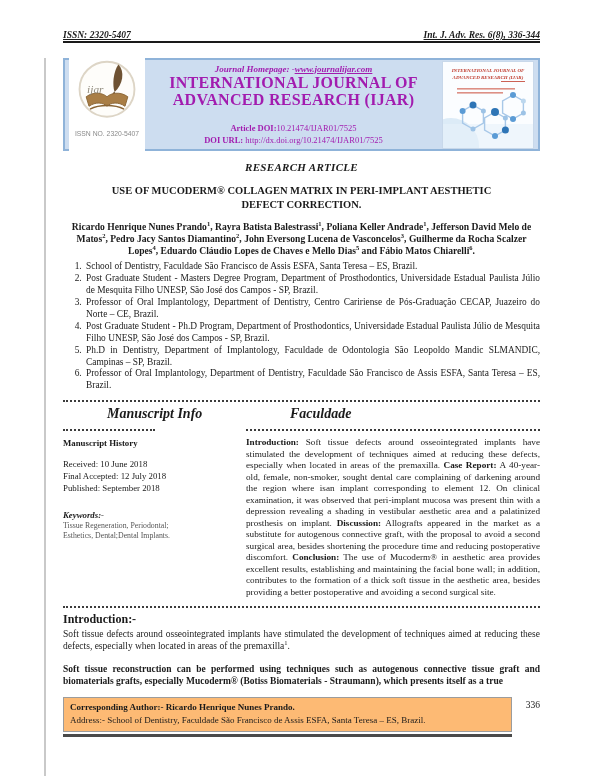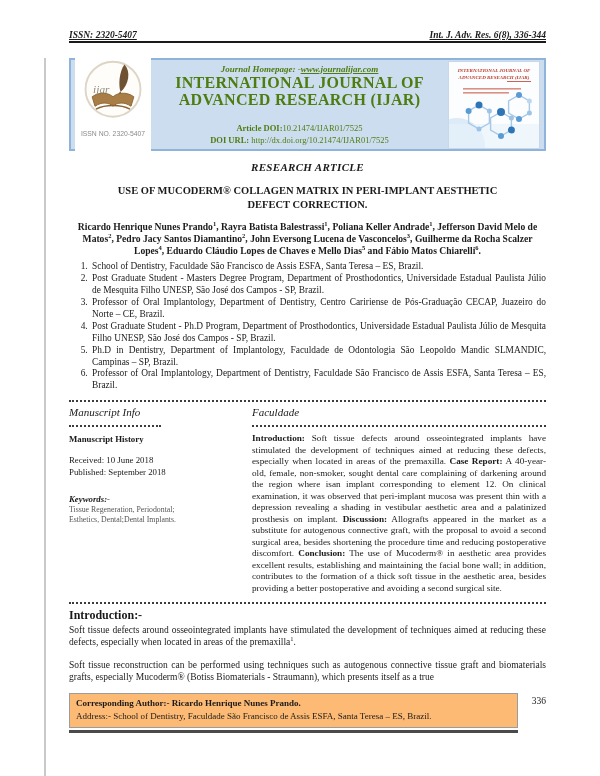--- a/index.html
+++ b/index.html
@@ -1,31 +1,31 @@
 <!DOCTYPE html>
 <html><head>
 <meta charset="utf-8">
 <style>
   html,body { margin:0; padding:0; background:#fff; }
   .page { width:600px; height:776px; position:relative; background:#fff;
           font-family:"Liberation Serif", serif; color:#1a1a1a; overflow:hidden; }
   .scan-edge { position:absolute; left:44px; top:58px; bottom:0; width:2px; background:#c9c9c9; }
-  .content { position:absolute; left:69px; top:0; width:477px; }
+  .content { position:absolute; left:63px; top:0; width:477px; }
 
   .top-row { margin-top:30px; display:flex; justify-content:space-between;
              border-bottom:2px solid #1a1a1a; padding-bottom:1px;
              font-size:9.5px; font-weight:bold; font-style:italic; }
   .top-row span { text-decoration:underline; }
 
   .banner { margin-top:15px; background:#cdddf0; border:2px solid #8fb3d9; height:93px;
             display:flex; align-items:center; box-sizing:border-box; padding:2px; }
   .logo-panel { background:#fff; width:76px; height:96px; margin-left:2px;
                 display:flex; flex-direction:column; align-items:center; }
   .logo-issn { font-size:6.8px; color:#8a8a8a; font-family:"Liberation Sans", sans-serif; margin-top:1px; }
-  .banner-center { flex:1; text-align:center; color:#4d7c0f; padding:0 4px; }
+  .banner-center { flex:1; text-align:center; color:#a21caf; padding:0 4px; }
   .homepage-line { font-size:9px; font-weight:bold; font-style:italic; }
   .homepage-line .url { text-decoration:underline; }
   .journal-name { font-size:16px; font-weight:bold; line-height:1.06; letter-spacing:0.3px; margin-top:1px; }
   .doi-line { font-size:8.5px; margin-top:2px; }
   .doi-line.first { margin-top:15px;font-family:Liberation Serif, serif; }
   .cover { width:90px; height:86px; background:#fff; border:1px solid #c8d8ea; margin-right:2px; }
 
   .research-article { text-align:center; font-weight:bold; font-style:italic; font-size:11px;
                       margin-top:10px; letter-spacing:0.3px; }
   .article-title { text-align:center; font-weight:bold; font-size:10.5px; margin:11px auto 0;
@@ -34,33 +34,33 @@
   sup { font-size:6.5px; vertical-align:super; line-height:0; }
   .affils { margin:4px 0 0 0; padding-left:21px; font-size:9.4px; line-height:1.27; }
   .affils li { text-align:justify; padding-left:2px; }
 
   .dots { border-bottom:2px dotted #3c3c3c; height:2px; }
   .dots.full { margin-top:6px; }
 
   .cols { display:flex; margin-top:4px; }
   .col-left { width:170px; margin-right:13px; flex-shrink:0; }
   .col-right { flex:1; min-width:0; }
-  .sec-head { font-size:11px; font-weight:normal; font-style:italic; }
+  .sec-head { font-size:14px; font-weight:bold; font-style:italic;margin-left:44px; }
   .col-left .dots { width:92px; margin:5px 0 7px; }
   .col-right .dots { margin:5px 0 6px; }
   .hist-head { font-size:8.8px; font-weight:bold; }
   .hist-lines { font-size:8.8px; line-height:1.35; margin-top:11px; }
   .kw-label { font-size:8.8px; font-weight:bold; font-style:italic; margin-top:15px; }
   .kw-text { font-size:7.8px; color:#555; line-height:1.3; margin-top:1px; width:130px; }
   .abstract-text { font-size:9.2px; text-align:justify; line-height:1.25; }
   .copyright { text-align:right; font-size:8.2px; font-style:italic; margin-top:9px; }
 
   .intro-head { font-size:12px; font-weight:bold; margin-top:4px; }
   .body-para { font-size:9.5px; text-align:justify; line-height:1.24; margin-top:2px; }
-  .body-para.second { margin-top:11px; }
+  .body-para.second { margin-top:11px;font-weight:bold; }
 
   .footer-wrap { display:flex; margin-top:10px; align-items:flex-start; }
   .footer-box-outer { flex:1; border-bottom:3px solid #4a4a4a; padding-bottom:2px; }
   .footer-box { background:#fdba74; border:1px solid #9c9c9c; padding:3px 6px 5px; font-size:9px; line-height:1.35; }
   .page-num { width:28px; text-align:right; font-size:9.5px; padding-top:3px; }
 </style>
 </head>
 <body>
 
 <div class="page">
@@ -150,20 +150,21 @@
 
     <div class="dots full"></div>
 
     <div class="cols">
       <div class="col-left">
         <div class="sec-head">Manuscript Info</div>
         <div class="dots"></div>
         <div class="hist-head">Manuscript History</div>
         <div class="hist-lines">
           <div>Received: 10 June 2018</div>
+          <div>Final Accepted: 12 July 2018</div>
           <div>Published: September 2018</div>
         </div>
         <div class="kw-label">Keywords:-</div>
         <div class="kw-text">Tissue Regeneration, Periodontal; Esthetics, Dental;Dental Implants.</div>
       </div>
 
       <div class="col-right">
         <div class="sec-head">Faculdade</div>
         <div class="dots"></div>
         <div class="abstract-text"><b>Introduction:</b> Soft tissue defects around osseointegrated implants have stimulated the development of techniques aimed at reducing these defects, especially when located in areas of the premaxilla. <b>Case Report:</b> A 40-year-old, female, non-smoker, sought dental care complaining of darkening around the region where isan implant corresponding to element 12. On clinical examination, it was observed that peri-implant mucosa was present thin with a depression revealing a shading in vestibular aesthetic area and a palatinized prosthesis on implant. <b>Discussion:</b> Allografts appeared in the market as a substitute for autogenous connective graft, with the proposal to avoid a second surgical area, besides shortening the procedure time and reducing postoperative discomfort. <b>Conclusion:</b> The use of Mucoderm® in aesthetic area provides excellent results, establishing and maintaining the facial bone wall; in addition, contributes to the formation of a thick soft tissue in the aesthetic area, besides providing a better postoperative and avoiding a second surgical site.</div>

